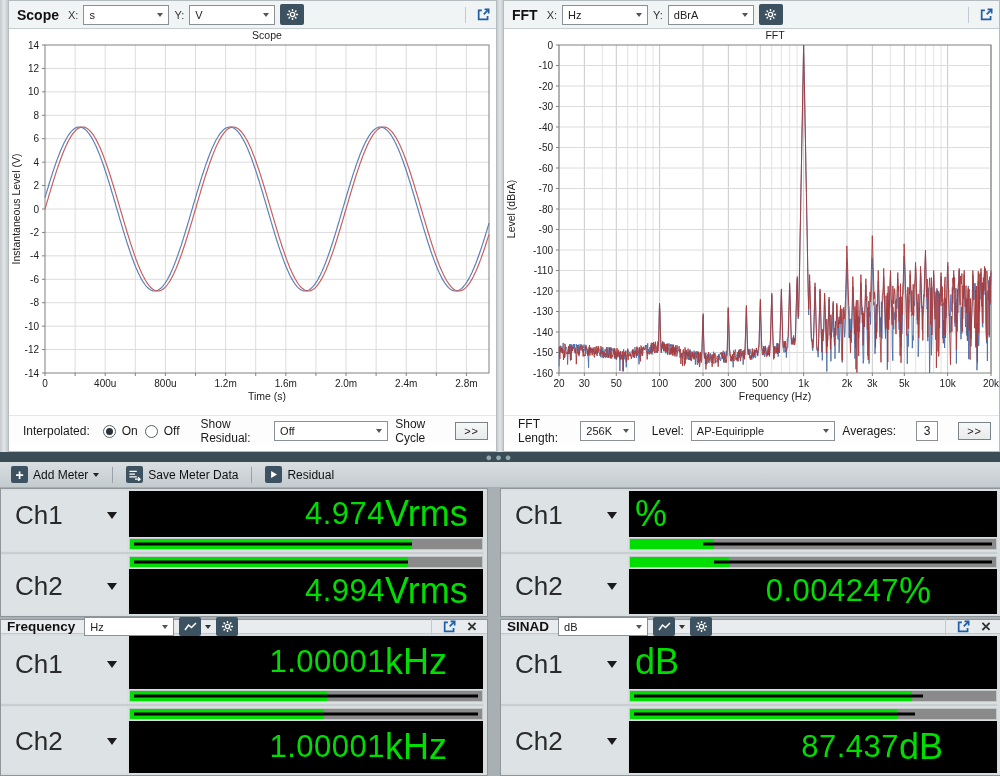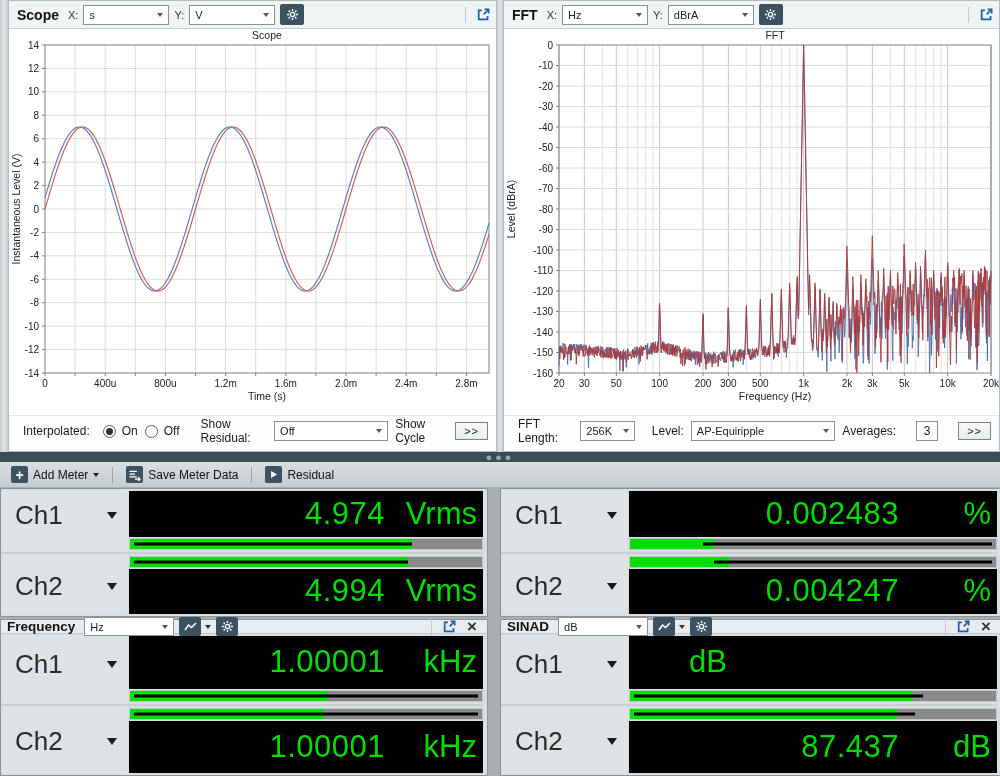--- a/index.html
+++ b/index.html
@@ -75,21 +75,21 @@
   .ch-label { width:126px; display:flex; align-items:center; background:#dde2e5;
     padding-left:14px; cursor:pointer; }
   .ch-top .ch-label { padding-bottom:10px; }
   .ch-bot .ch-label { padding-top:4px; }
   .ch-name { font-size:26px; color:#2a2a2a; flex:1; }
   .ch-caret { border-left:5px solid transparent; border-right:5px solid transparent;
     border-top:7px solid #1a1a1a; margin-right:10px; }
   .ch-right { flex:1; display:flex; flex-direction:column; margin-left:2px;border-radius:10px; }
   .value-box { flex:1; background:#000; display:flex; align-items:center; padding:0 6px; }
   .val { flex:1; text-align:right; font-size:31px; letter-spacing:0.5px; }
-  .unit { width:92px; text-align:right; font-size:31px; }
+  .unit { width:92px; text-align:left; font-size:36px; }
   .bar { height:12px; background:#8a8a8a; border:1px solid #c2c7ca; position:relative;
     margin:1px 0; overflow:hidden; }
   .bar-fill { position:absolute; left:0; top:0; bottom:0; }
   .bar-stripe { position:absolute; top:50%; transform:translateY(-50%); height:3px; background:#000; }
   .ch-div { height:2px; background:#c9ced1; margin:1px 0; }
 </style>
 </head>
 <body>
 
 <div class="app">
@@ -482,21 +482,20 @@
 
     <section class="meter-panel">
       <div class="meter-body">
         <div class="ch ch-top">
           <div class="ch-label">
             <span class="ch-name">Ch1</span>
             <span class="ch-caret"></span>
           </div>
           <div class="ch-right">
             <div class="value-box">
-              <span class="val green-text" style="color: rgb(0, 221, 0);">0.002483</span>
               <span class="unit green-text" style="color: rgb(0, 221, 0);">%</span>
             </div>
             <div class="bar">
                 <div class="bar-fill" style="width: 23%; background: rgb(0, 221, 0);"></div>
                 <div class="bar-stripe" style="left: 20%; width: 79%;"></div>
               </div>
           </div>
         </div>
         <div class="ch-div"></div>
         <div class="ch ch-bot">

